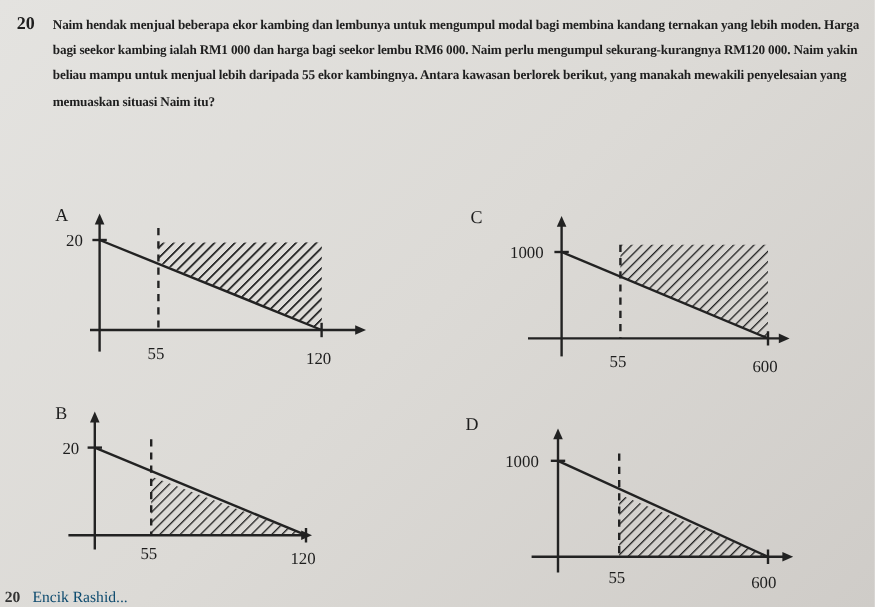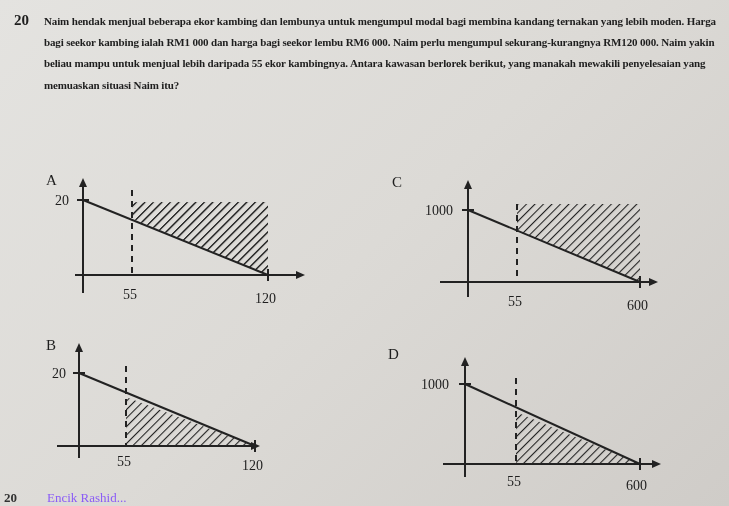--- a/index.html
+++ b/index.html
@@ -3,21 +3,21 @@
 <meta charset="utf-8">
 <style>
   html,body{margin:0;padding:0;}
   body{width:729px;height:506px;overflow:hidden;background:linear-gradient(135deg,#e4e3e0 0%,#dcdad6 50%,#cfccc8 100%);font-family:"Liberation Serif","DejaVu Serif",serif;color:#1e1e1e;position:relative;}
   .qnum{position:absolute;left:14px;top:12px;font-weight:bold;font-size:15px;}
   .qtext{position:absolute;left:44px;top:11px;width:680px;font-size:11px;line-height:21.2px;font-weight:bold;letter-spacing:-0.15px;}
   .optlabel{position:absolute;font-size:15px;}
   svg.graph{position:absolute;overflow:visible;}
   svg text{font-family:"Liberation Serif","DejaVu Serif",serif;font-size:14px;fill:#1e1e1e;}
   .next{position:absolute;left:4px;top:490px;font-size:13px;font-weight:bold;color:#333;}
-  .next span{margin-left:30px;font-weight:normal;color:#8b5cf6;}
+  .next span{margin-left:10px;font-weight:normal;color:#0c4a6e;}
 </style>
 </head>
 <body>
 
 <div class="qnum">20</div>
 <div class="qtext">Naim hendak menjual beberapa ekor kambing dan lembunya untuk mengumpul modal bagi membina kandang ternakan yang lebih moden. Harga bagi seekor kambing ialah RM1 000 dan harga bagi seekor lembu RM6 000. Naim perlu mengumpul sekurang-kurangnya RM120 000. Naim yakin beliau mampu untuk menjual lebih daripada 55 ekor kambingnya. Antara kawasan berlorek berikut, yang manakah mewakili penyelesaian yang memuaskan situasi Naim itu?</div>
 
 <div class="optlabel" style="left:46px;top:172px;">A</div>
 <svg class="graph" style="left:75px;top:178px;" width="230" height="130">
   <defs>

